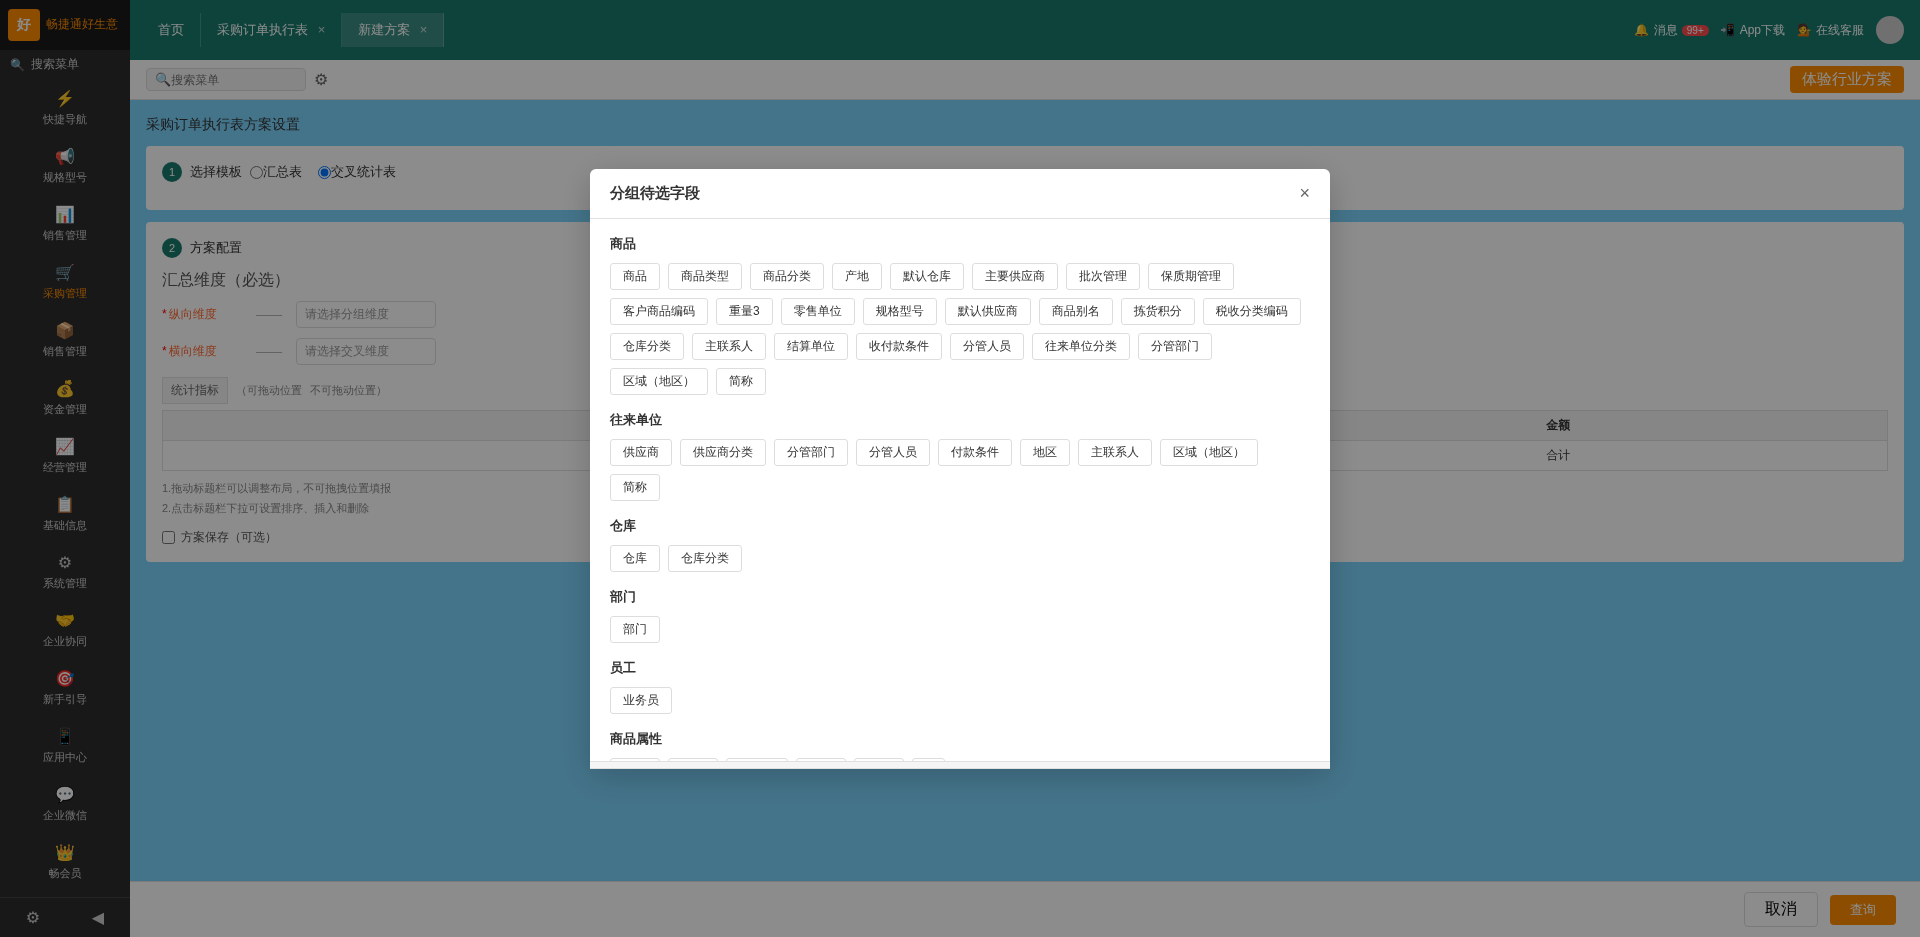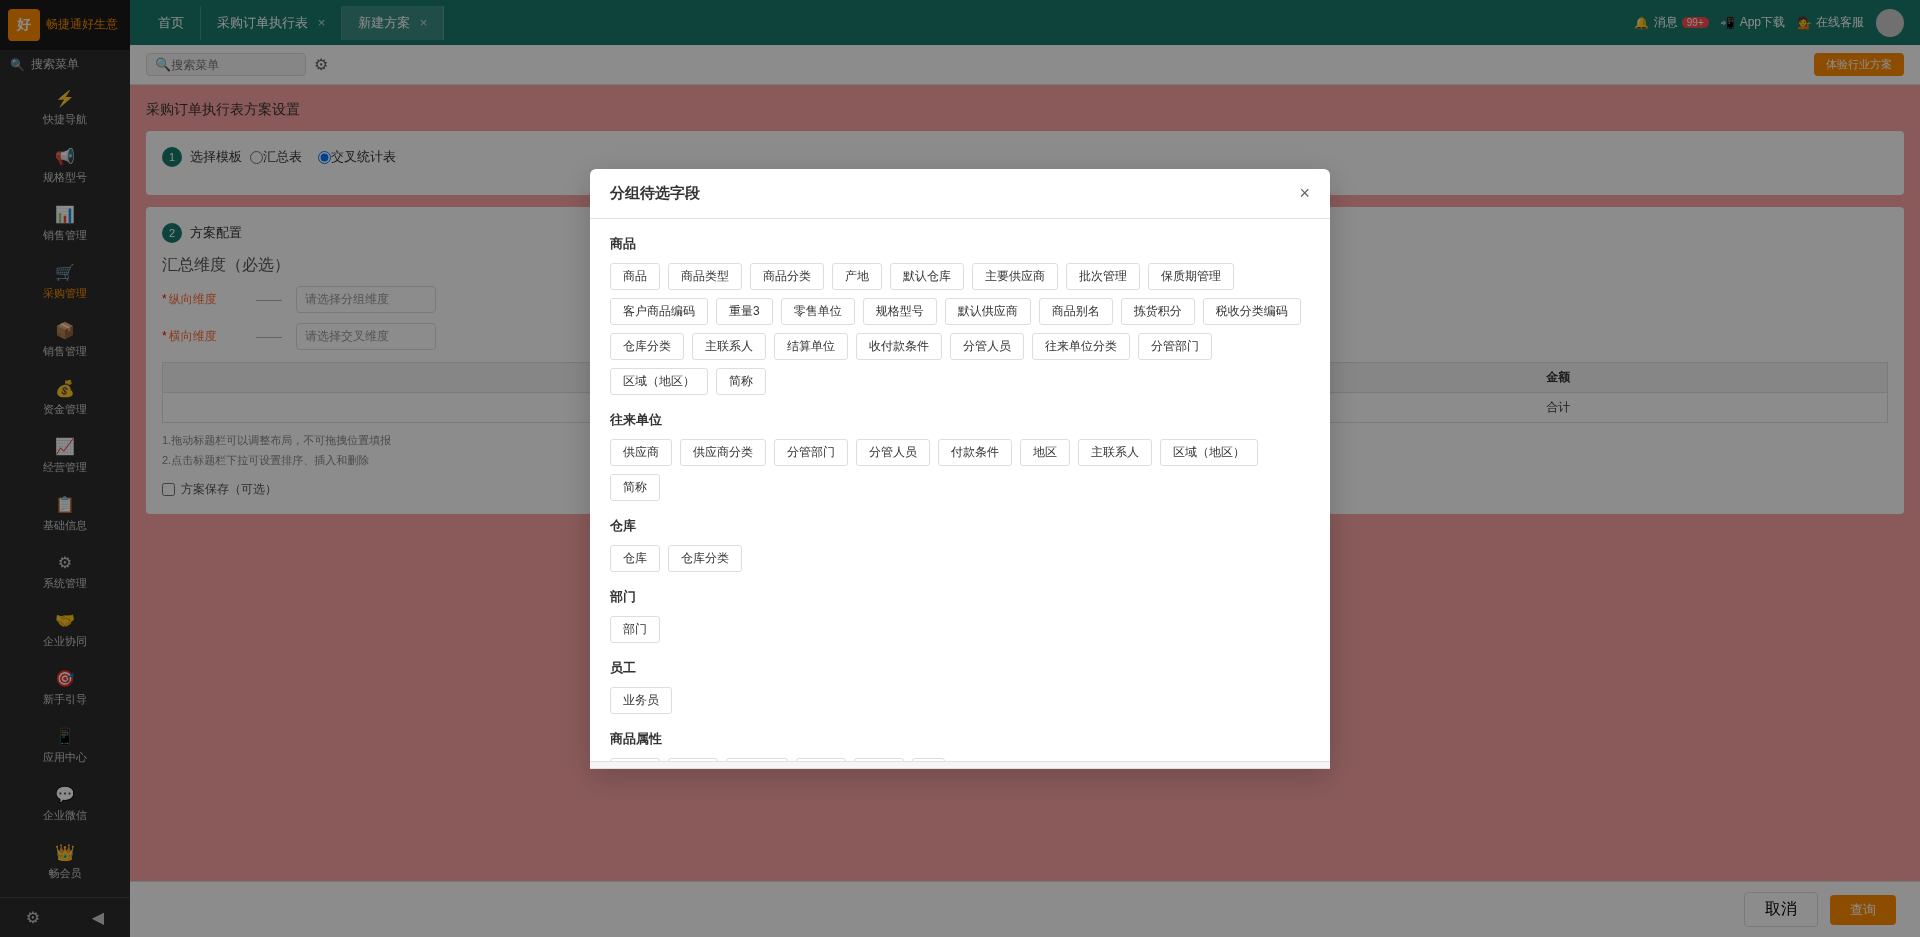--- a/index.html
+++ b/index.html
@@ -23,24 +23,24 @@
     .topnav-tab { padding: 8px 16px; color: #fff; font-size: 13px; cursor: pointer; border-right: 1px solid rgba(255,255,255,0.2); }
     .topnav-tab.active { background: rgba(255,255,255,0.15); }
     .topnav-tab .close-x { margin-left: 6px; opacity: 0.7; }
 
     
     .header-bar { height: 40px; background: #fff; display: flex; align-items: center; padding: 0 16px; border-bottom: 1px solid #e0e0e0; justify-content: space-between; }
     .header-left { display: flex; align-items: center; gap: 8px; }
     .header-search { display: flex; align-items: center; background: #f5f5f5; border: 1px solid #ddd; border-radius: 4px; padding: 3px 8px; width: 160px; }
     .header-search input { border: none; background: transparent; outline: none; font-size: 12px; width: 120px; }
     .badge { background: #ff4d4f; color: white; border-radius: 10px; padding: 0 5px; font-size: 10px; }
-    .experience-btn { background: #ff8c00; color: white; border: none; border-radius: 4px; padding: 4px 12px; cursor: pointer; font-size: 11px; }
-
-    
-    .content-area { flex: 1; overflow: auto; padding: 16px; background: #fca5a5; }
+    .experience-btn { background: #ff8c00; color: white; border: none; border-radius: 4px; padding: 4px 12px; cursor: pointer; font-size: 15px; }
+
+    
+    .content-area { flex: 1; overflow: auto; padding: 16px; background: #7dd3fc; }
     .page-title { font-size: 14px; color: #333; margin-bottom: 12px; }
     .section-card { background: #fff; border-radius: 4px; padding: 16px; margin-bottom: 12px; }
     .step-header { display: flex; align-items: center; gap: 8px; margin-bottom: 12px; font-size: 13px; }
     .step-num { width: 20px; height: 20px; background: #1a7a6e; color: white; border-radius: 50%; display: flex; align-items: center; justify-content: center; font-size: 11px; }
     .radio-group { display: flex; align-items: center; gap: 16px; }
     .radio-item { display: flex; align-items: center; cursor: pointer; }
     .form-row { display: flex; align-items: center; gap: 8px; margin-bottom: 10px; }
     .form-label { color: #555; font-size: 16px; min-width: 80px; }
     .form-label.required::before { content: '*'; color: red; margin-right: 2px; }
     .select-box { border: 1px solid #ddd; border-radius: 4px; padding: 4px 8px; font-size: 12px; color: #999; min-width: 140px; }
@@ -156,21 +156,21 @@
       <span>畅会员</span>
     </div>
     <div class="sidebar-bottom">
       <span class="sidebar-bottom-icon">⚙</span>
       <span class="sidebar-bottom-icon">◀</span>
     </div>
   </div>
 
   <div class="main-area">
 
-    <div style="background:#1a7a6e; display:flex; align-items:center; height:45px; padding:0 0 0 12px;">
+    <div style="background:#1a7a6e; display:flex; align-items:center; height:60px; padding:0 0 0 12px;">
       <div style="display:flex; align-items:center; flex:1;">
         <div class="topnav-tab">首页</div>
         <div class="topnav-tab">
           <span>采购订单执行表</span>
           <span class="close-x">×</span>
         </div>
         <div class="topnav-tab active">
           <span>新建方案</span>
           <span class="close-x">×</span>
         </div>
@@ -239,20 +239,25 @@
           <span style="margin:0 6px; color:#aaa;">——</span>
           <div class="select-box">请选择分组维度</div>
         </div>
         <div class="form-row">
           <span class="form-label required axis-label">横向维度</span>
           <span style="margin:0 6px; color:#aaa;">——</span>
           <div class="select-box">请选择交叉维度</div>
         </div>
 
         <div style="margin-top:12px;">
+          <div style="display:flex; align-items:center; gap:8px; margin-bottom:6px;">
+            <span class="indicators-label">统计指标</span>
+            <span style="font-size:11px; color:#888;">（可拖动位置</span>
+            <span style="font-size:11px; color:#888;">不可拖动位置）</span>
+          </div>
           <table class="data-table">
             <thead>
               <tr>
                 <th>
                   <div class="col-with-arrow">
                     <span>主数量</span>
                     <span>▼</span>
                   </div>
                 </th>
                 <th>

